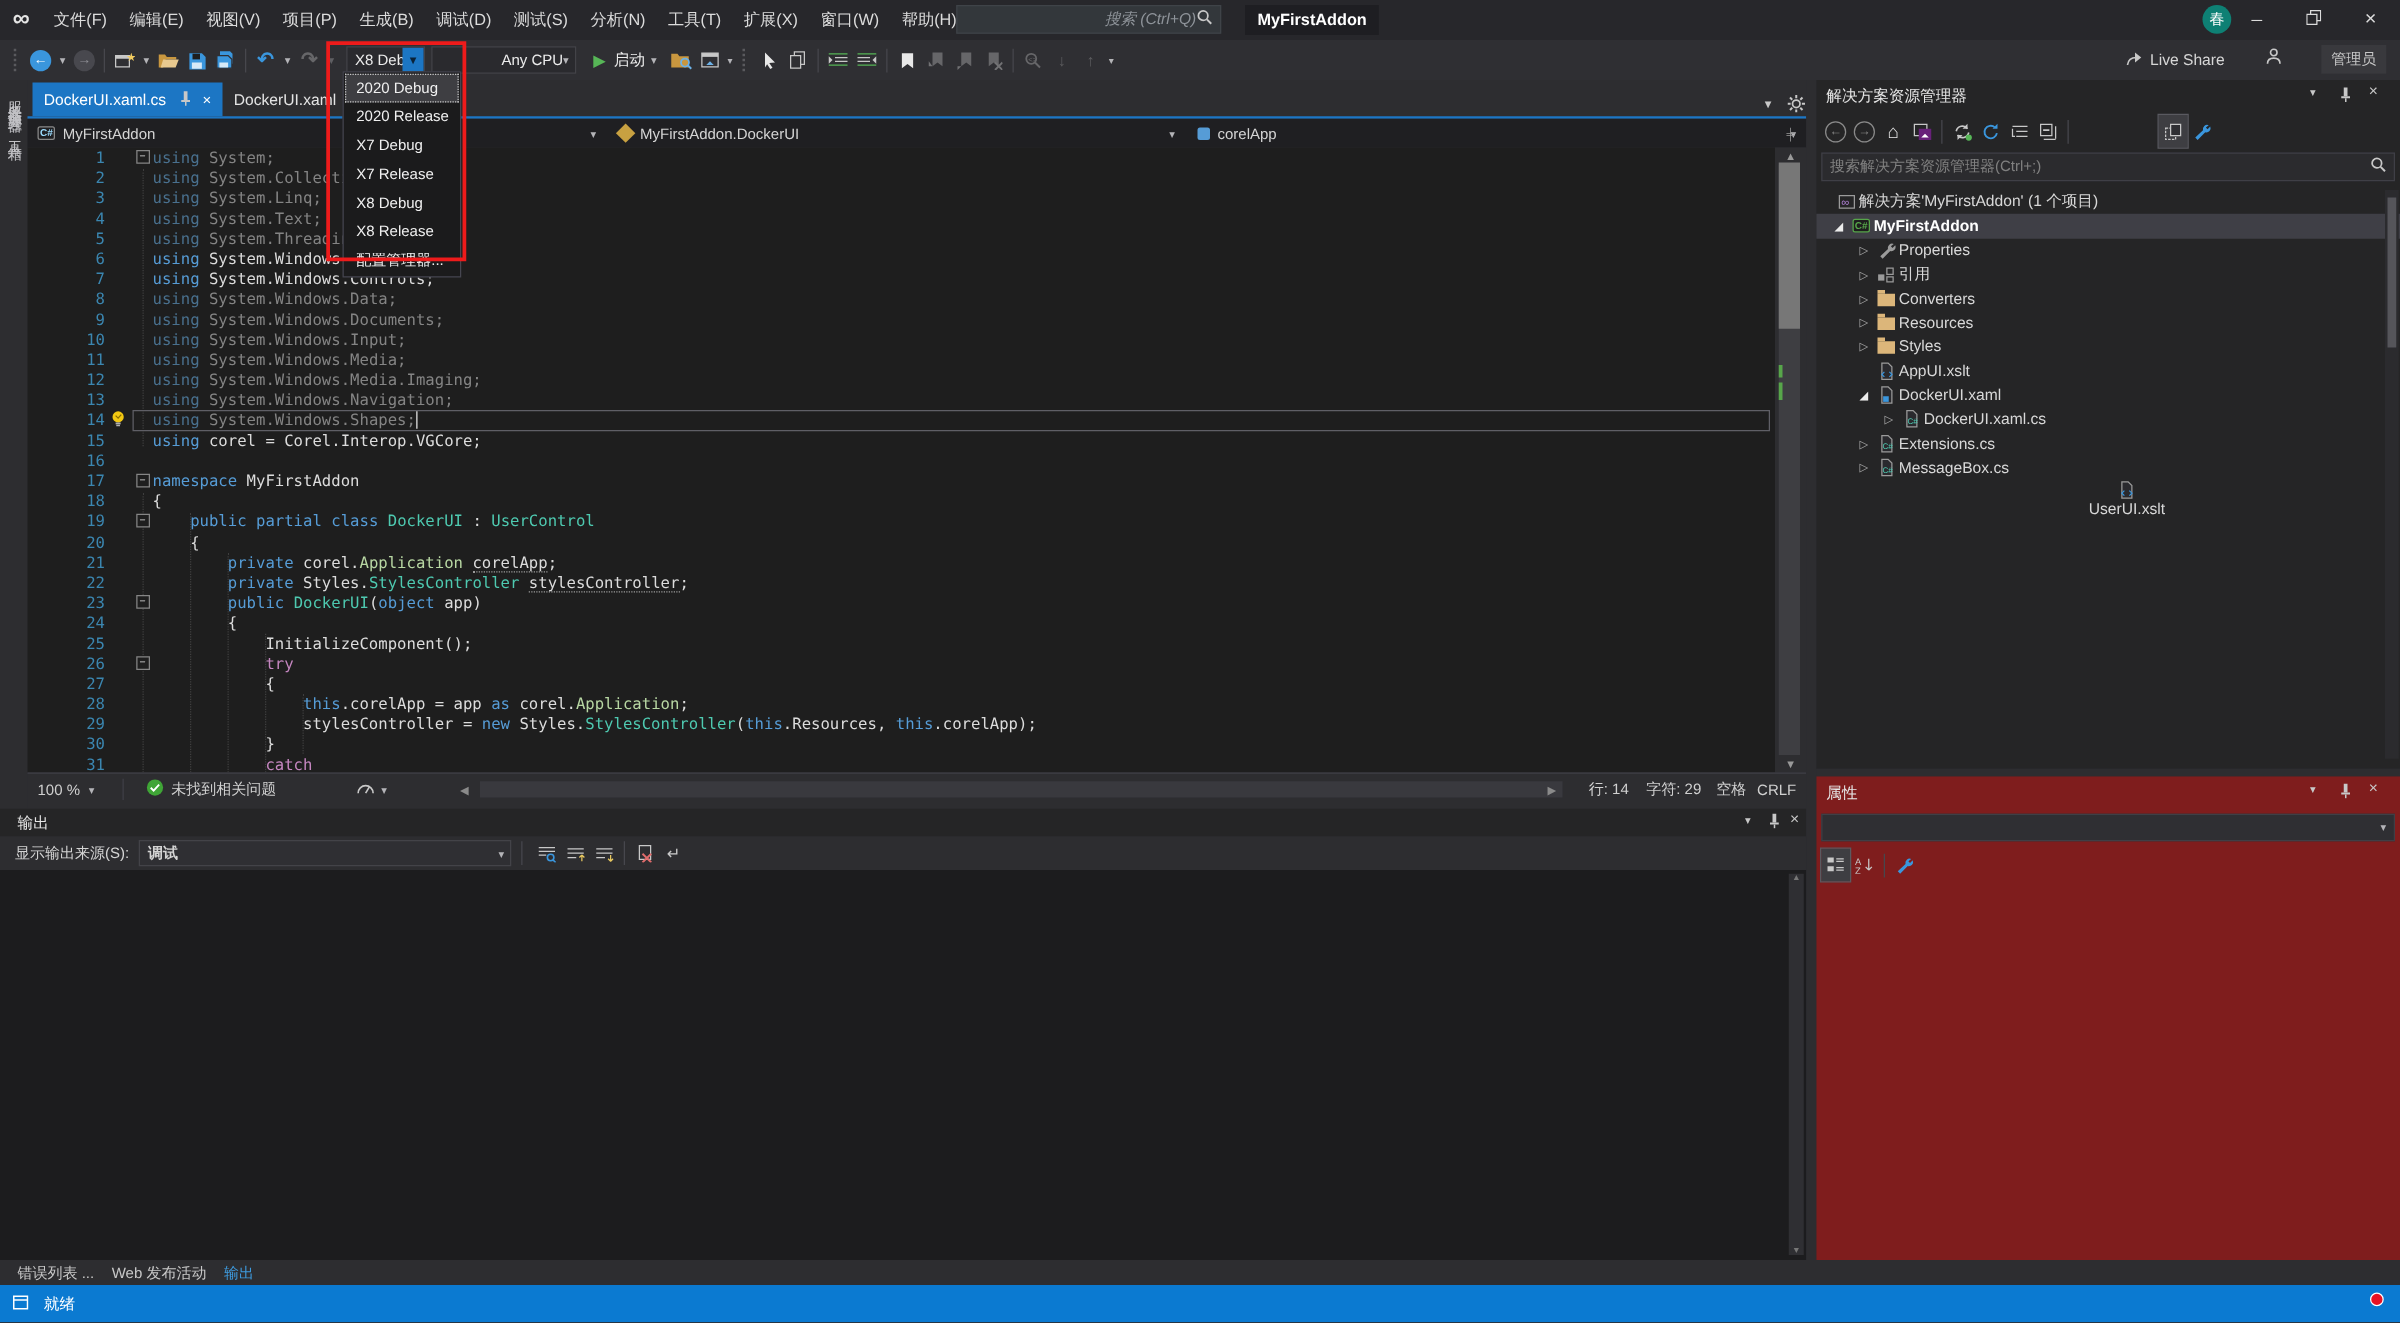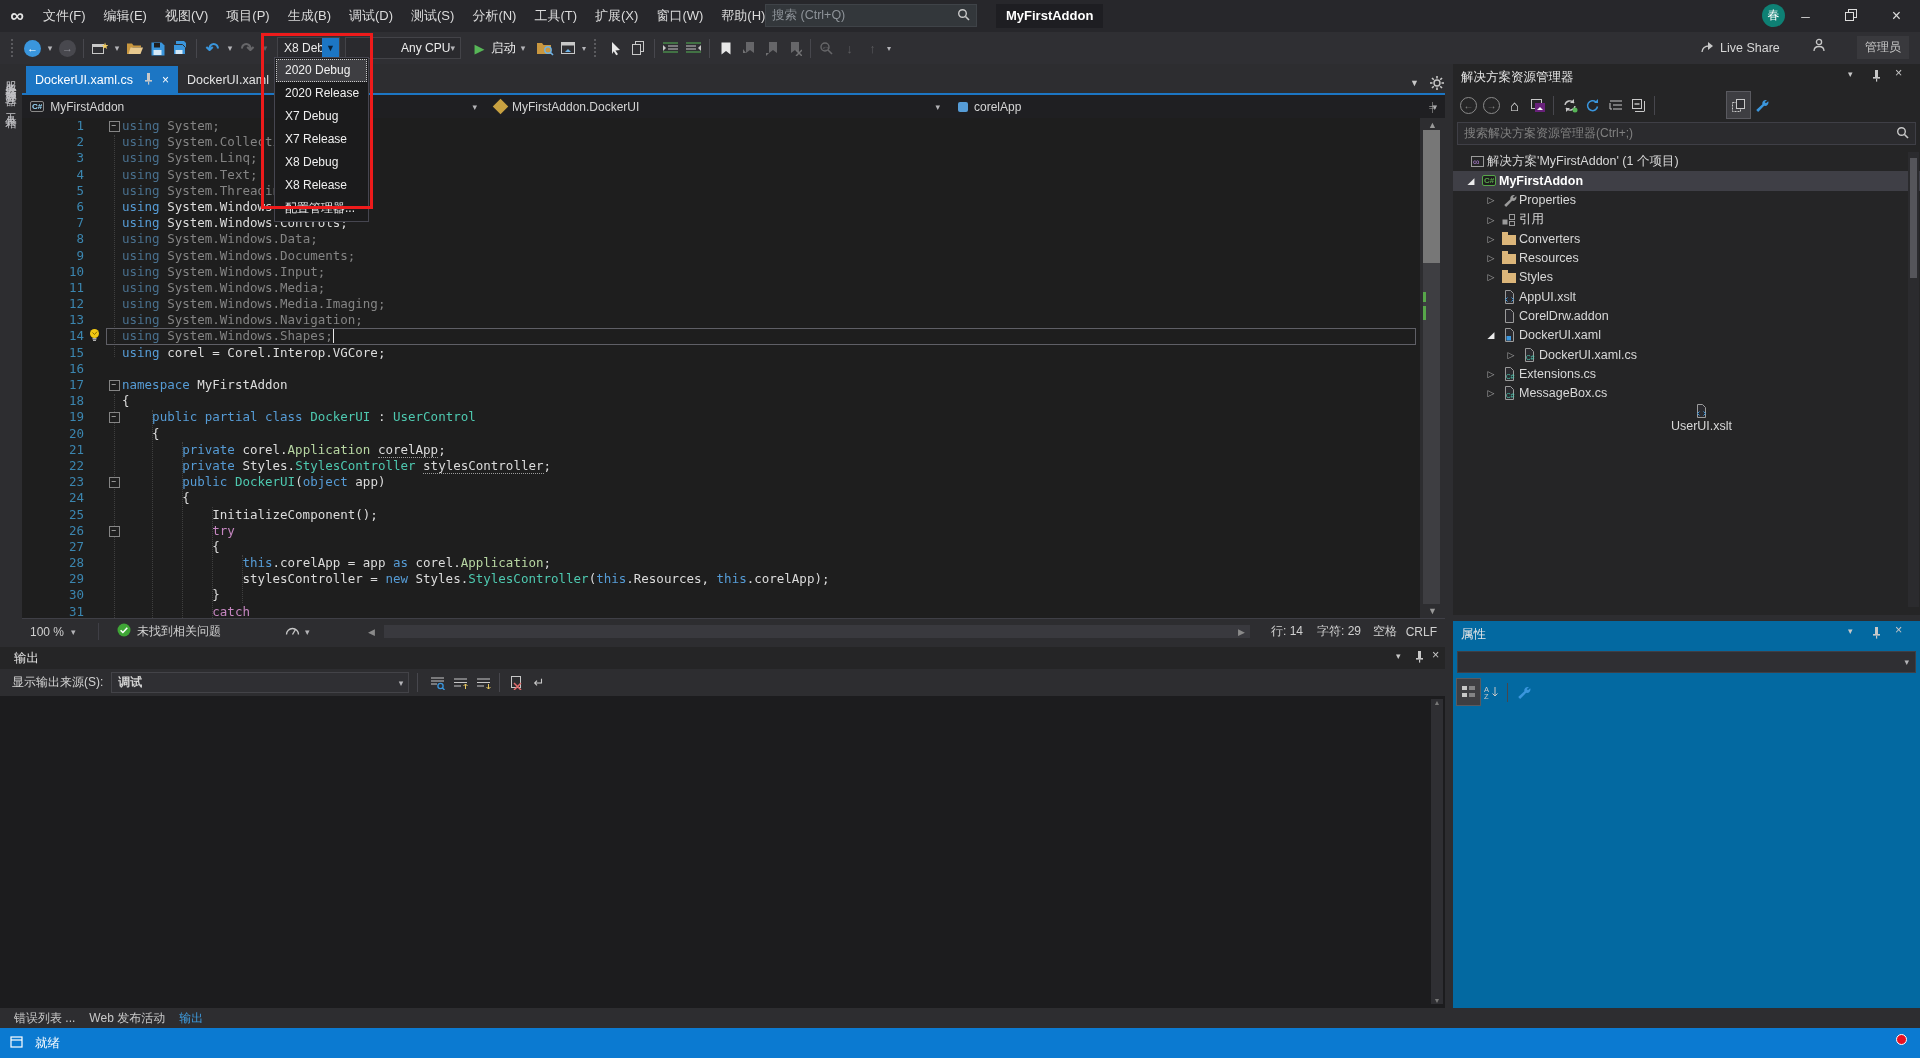--- a/index.html
+++ b/index.html
@@ -4,21 +4,21 @@
 <style>
   html,body{margin:0;padding:0;background:#2D2D30;}
   #app{position:relative;width:1920px;height:1058px;overflow:hidden;background:#2D2D30;
        font-family:"Liberation Sans",sans-serif;color:#DCDCDC;-webkit-user-select:none;}
   .abs{position:absolute;}
   
   #titlebar{left:0;top:0;width:1920px;height:32px;background:#27272B;display:flex;align-items:center;}
   #vslogo{width:34px;text-align:center;font-size:19px;color:#E6E6E6;font-weight:bold;}
   .mi{padding:4px 9px;color:#DCDCDC;font-size:13px;cursor:default;}
   #searchbox{left:765px;top:4px;width:212px;height:23px;background:#33373B;border:1px solid #3F4348;
-             display:flex;align-items:center;justify-content:space-between;padding:0 6px;box-sizing:border-box;}
+             display:flex;align-items:center;justify-content:flex-end;padding:0 6px;box-sizing:border-box;font-style:italic;}
   #searchbox .ph{color:#8E9399;font-size:12.5px;}
   #wintitle{left:996px;top:4px;height:24px;line-height:24px;padding:0 10px;background:#1E1E22;
             color:#FFFFFF;font-weight:bold;font-size:13px;}
   #avatar{left:1762px;top:4px;width:23px;height:23px;border-radius:50%;background:#0E8074;color:#fff;
           font-size:12px;display:flex;align-items:center;justify-content:center;}
   .winbtn{top:0;width:45px;height:32px;display:flex;align-items:center;justify-content:center;color:#DCDCDC;}
   
   #toolbar{left:0;top:32px;width:1920px;height:32px;background:#2F2F33;}
   #tbleft{position:absolute;left:6px;top:0;height:32px;display:flex;align-items:center;}
   .tbi{display:inline-flex;align-items:center;justify-content:center;width:23px;height:26px;}
@@ -117,21 +117,21 @@
   #setree{position:absolute;left:0;top:88px;width:100%;}
   .trow{height:19.3px;display:flex;align-items:center;font-size:12.5px;color:#D8D8D8;position:relative;}
   .trow.sel{background:#3F3F46;}
   .trow .chev{width:16px;text-align:center;font-size:9px;color:#ABABAB;flex:none;}
   .trow .chev.exp{color:#ECECEC;}
   .trow .ticon{width:20px;flex:none;display:flex;justify-content:center;}
   .folder{display:inline-block;width:14px;height:10px;background:#DCB67A;position:relative;margin-top:2px;}
   .folder:before{content:"";position:absolute;left:0;top:-3px;width:6px;height:3px;background:#DCB67A;}
   #sescroll{position:absolute;right:1px;top:88px;width:11px;height:455px;background:#2B2B2E;}
   #sescroll .thumb{position:absolute;left:2px;top:6px;width:7px;height:120px;background:#55555A;}
-  #propspanel{left:1453px;top:621px;width:467px;height:387px;background:#0369a1;}
+  #propspanel{left:1453px;top:621px;width:467px;height:387px;background:#7f1d1d;}
   #propcombo{position:absolute;left:4px;top:30px;width:459px;height:22px;background:#2F2F33;border:1px solid #3F3F46;
              box-sizing:border-box;display:flex;align-items:center;justify-content:flex-end;padding-right:6px;}
   #proptool{position:absolute;left:4px;top:58px;display:flex;align-items:center;}
   .pressed{background:#3E3E42;outline:1px solid #5A5A60;}
   
   .vsplit{left:1445px;top:64px;width:8px;height:944px;background:#2D2D30;}
   .hsplit{left:1453px;top:615px;width:467px;height:6px;background:#2D2D30;}
 </style>
 </head>
 <body>
@@ -727,29 +727,20 @@
           <span class="chev"></span>
           <span class="ticon">
             <svg width="15" height="16">
               <path d="M3.5 1.5h5l3 3v10h-8z" fill="#2A2A2E" stroke="#9B9B9B"></path>
               <path d="M5.5 8.5l-2 2 2 2M9.5 8.5l2 2-2 2" stroke="#3A96DD" fill="none"></path>
             </svg>
           </span>
           <span>AppUI.xslt</span>
         </div>
         <div class="trow" style="padding-left: 30px;">
-          <span class="chev"></span>
-          <span class="ticon">
-            <svg width="15" height="16">
-              <path d="M3.5 1.5h5l3 3v10h-8z" fill="#2A2A2E" stroke="#9B9B9B"></path>
-            </svg>
-          </span>
-          <span>CorelDrw.addon</span>
-        </div>
-        <div class="trow" style="padding-left: 30px;">
           <span class="chev exp">◢</span>
           <span class="ticon">
             <svg width="15" height="16">
               <path d="M3.5 1.5h5l3 3v10h-8z" fill="#2A2A2E" stroke="#9B9B9B"></path>
               <rect x="4.5" y="9" width="4.5" height="4.5" fill="#3A96DD"></rect>
             </svg>
           </span>
           <span>DockerUI.xaml</span>
         </div>
         <div class="trow" style="padding-left: 50px;">

